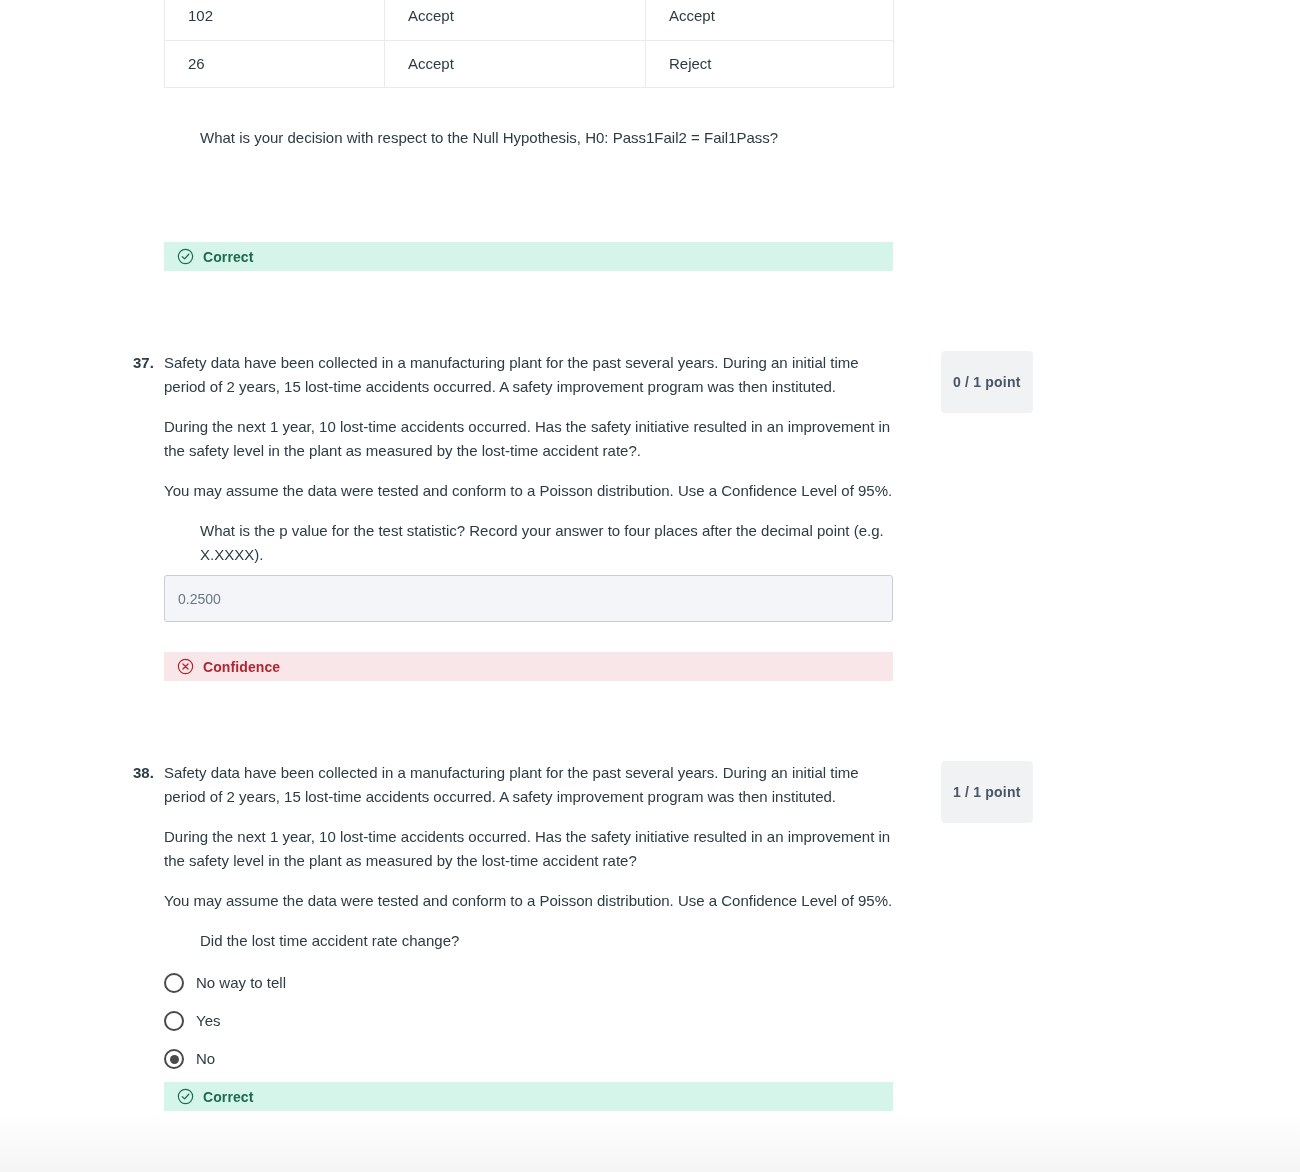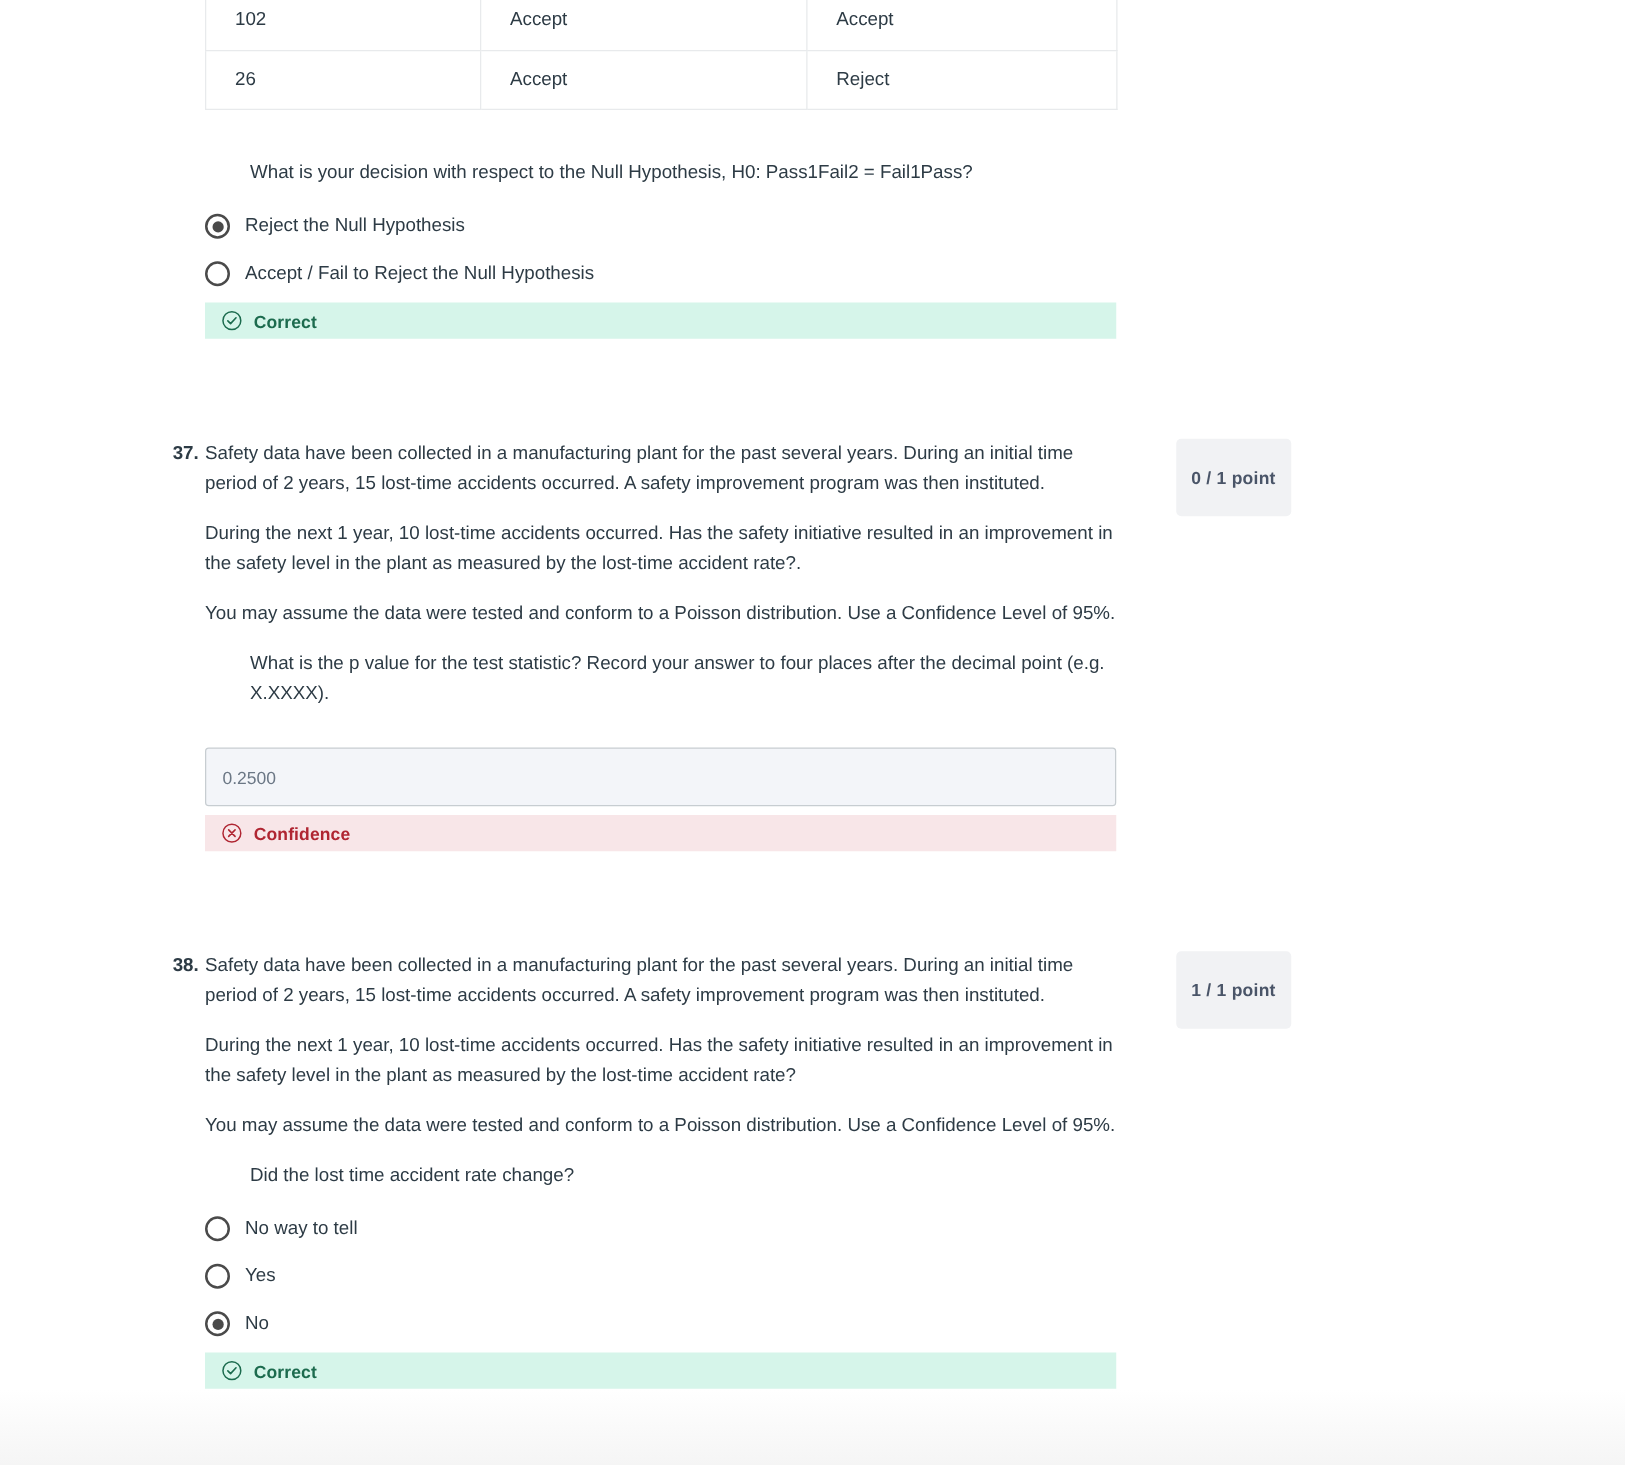--- a/index.html
+++ b/index.html
@@ -62,21 +62,20 @@
   .question {
     position: absolute;
     left: 0;
     width: 1300px;
   }
   .q-number {
     position: absolute;
     left: 133px;
     top: 0;
     width: 26px;
-    text-align: right;
     font-size: 15px;
     font-weight: bold;
     color: #2d3b45;
     line-height: 24px;
   }
   .q-body {
     position: absolute;
     left: 164px;
     top: 0;
     width: 729px;
@@ -213,51 +212,41 @@
       </tr>
     </tbody>
   </table>
 
   <div class="question" style="top:126px;">
     <div class="q-body">
       <p class="q-para">What is your decision with respect to the Null Hypothesis, H0: Pass1Fail2 = Fail1Pass?</p>
     </div>
   </div>
 
-  <div class="answers" style="top:162px;">
-    <div class="answer-row">
-      <span class="radio selected"></span>
-      <span class="answer-label">Reject the Null Hypothesis</span>
-    </div>
-    <div class="answer-row">
-      <span class="radio"></span>
-      <span class="answer-label">Accept / Fail to Reject the Null Hypothesis</span>
-    </div>
-  </div>
 
   <div class="feedback correct" style="top:242px;">
     <svg class="fb-icon" viewBox="0 0 20 20">
       <circle cx="10" cy="10" r="8.4" fill="none" stroke="#1c6b4e" stroke-width="1.4"></circle>
       <path d="M6.2 10.2 L8.8 12.8 L13.9 7.3" fill="none" stroke="#1c6b4e" stroke-width="1.5" stroke-linecap="round" stroke-linejoin="round"></path>
     </svg>
     <span class="fb-text">Correct</span>
   </div>
 
   <div class="question" style="top:351px;">
     <div class="q-number">37.</div>
     <div class="q-body">
       <p class="q-para">Safety data have been collected in a manufacturing plant for the past several years. During an initial time period of 2 years, 15 lost-time accidents occurred. A safety improvement program was then instituted.</p>
       <p class="q-para">During the next 1 year, 10 lost-time accidents occurred. Has the safety initiative resulted in an improvement in the safety level in the plant as measured by the lost-time accident rate?.</p>
       <p class="q-para">You may assume the data were tested and conform to a Poisson distribution. Use a Confidence Level of 95%.</p>
       <p class="q-para">What is the p value for the test statistic? Record your answer to four places after the decimal point (e.g. X.XXXX).</p>
     </div>
     <div class="points-badge" style="top:0px;">0 / 1 point</div>
   </div>
 
-  <div class="answer-input" style="top:598px;">
+  <div class="answer-input" style="top:575px;">
     <span>0.2500</span>
   </div>
 
   <div class="feedback incorrect" style="top:652px;">
     <svg class="fb-icon" viewBox="0 0 20 20">
       <circle cx="10" cy="10" r="8.4" fill="none" stroke="#b02632" stroke-width="1.4"></circle>
       <path d="M7 7 L13 13 M13 7 L7 13" fill="none" stroke="#b02632" stroke-width="1.5" stroke-linecap="round"></path>
     </svg>
     <span class="fb-text">Confidence</span>
   </div>

